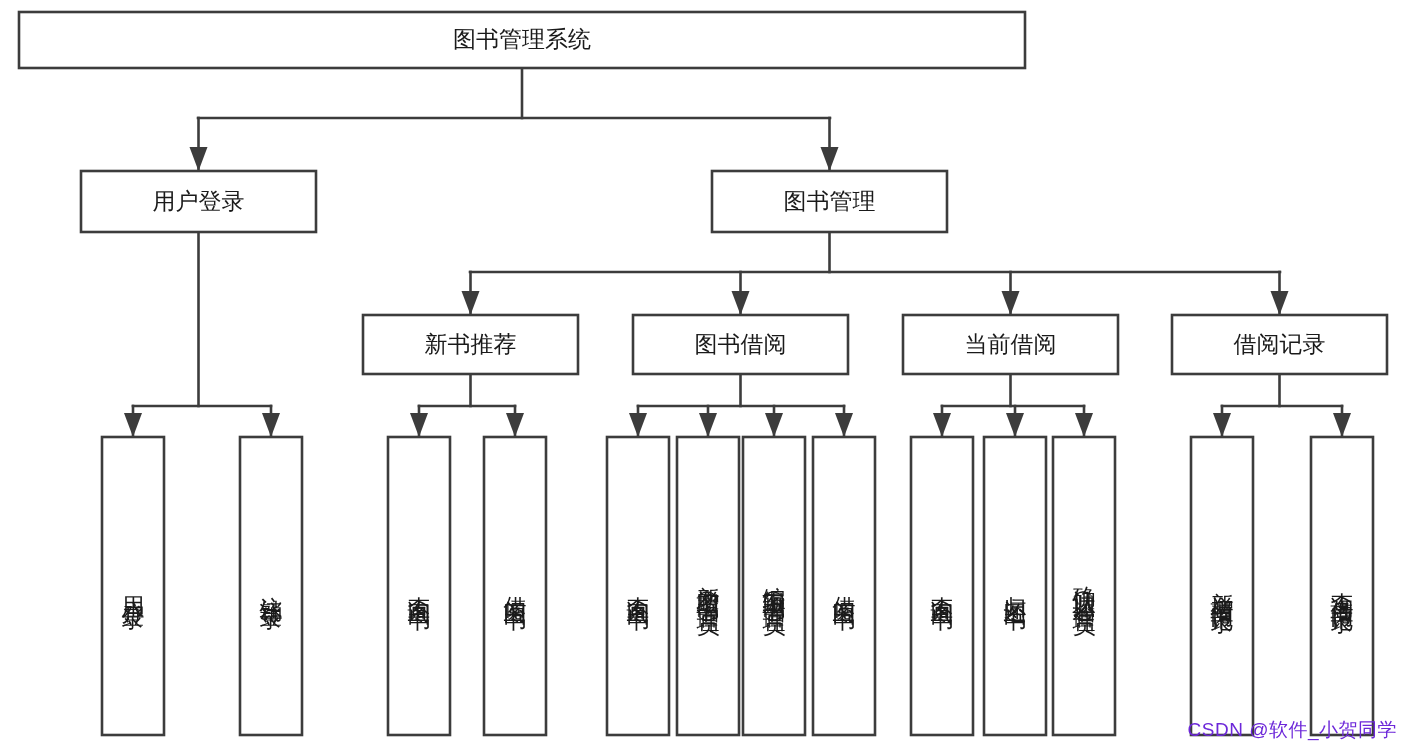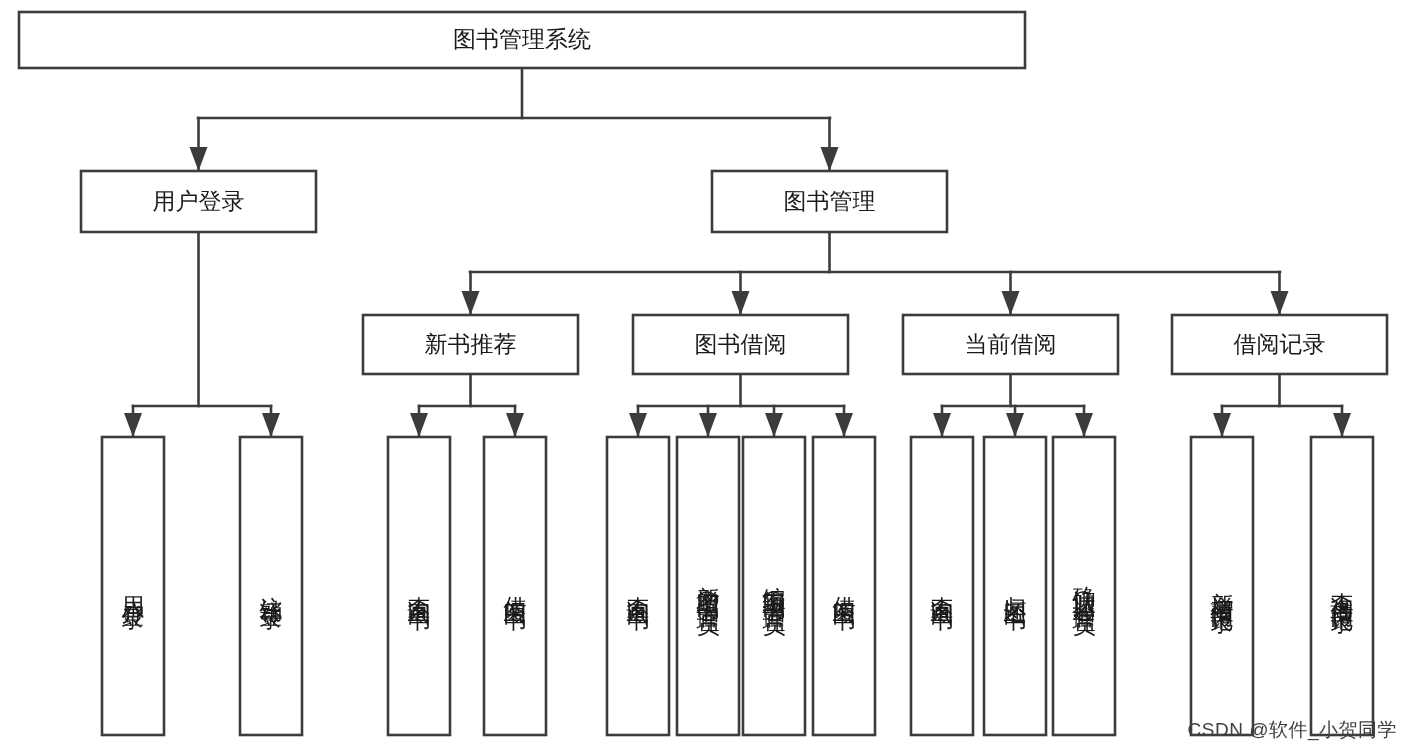--- a/index.html
+++ b/index.html
@@ -64,21 +64,21 @@
     align-items: center;
     justify-content: center;
     pointer-events: none;
   }
   .watermark {
     position: absolute;
     right: 8px;
     bottom: 4px;
     font-family: "Liberation Sans", "DejaVu Sans", sans-serif;
     font-size: 19px;
-    color: #404040;
+    color: #6d28d9;
     white-space: nowrap;
     letter-spacing: 0.5px;
   }
 </style>
 </head>
 <body>
 
 <div id="diagram-root">
 
   <svg id="diagram-svg" width="1405" height="747" viewBox="0 0 1405 747" xmlns="http://www.w3.org/2000/svg">

